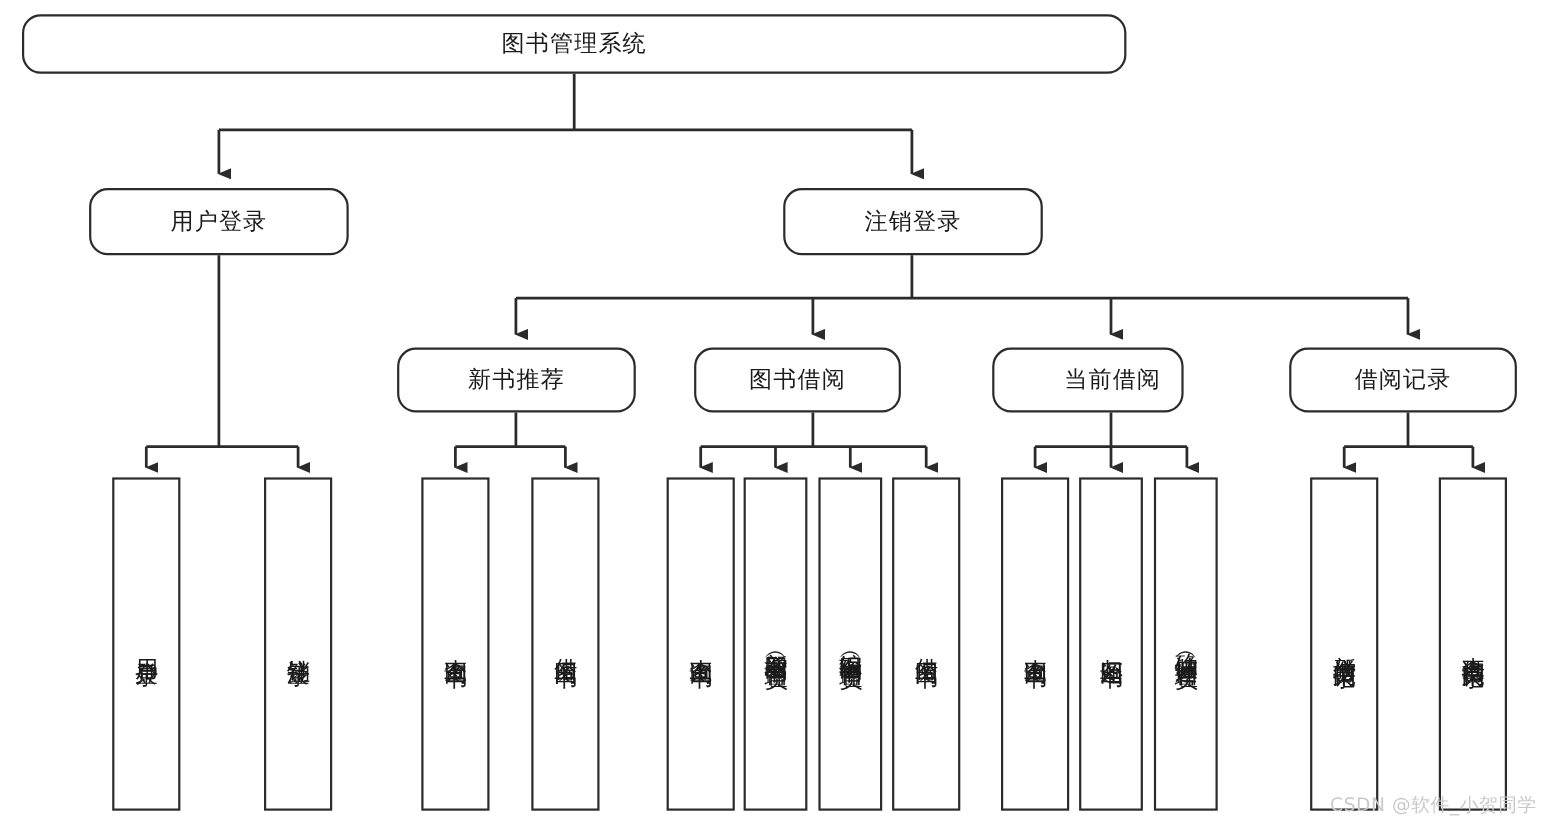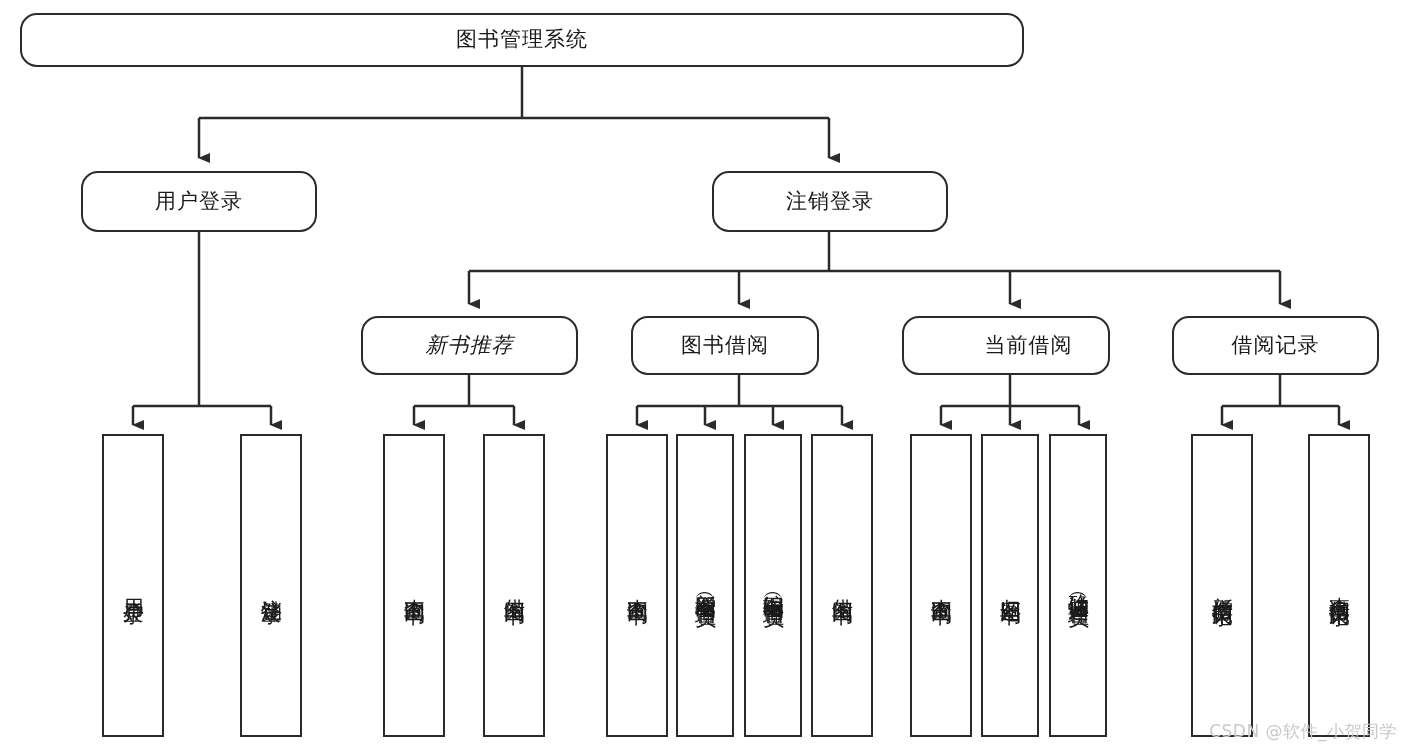--- a/index.html
+++ b/index.html
@@ -126,27 +126,27 @@
     <span>图书管理系统</span>
   </div>
 
   <div class="node h" style="left:81px; top:171px; width:236px; height:61px;">
     <span>用户登录</span>
   </div>
   <div class="node h" style="left:712px; top:171px; width:236px; height:61px;">
     <span>注销登录</span>
   </div>
 
-  <div class="node h" style="left:361px; top:316px; width:217px; height:59px;font-style:italic;">
+  <div class="node h" style="left:361px; top:316px; width:217px; height:59px;">
     <span>新书推荐</span>
   </div>
   <div class="node h" style="left:631px; top:316px; width:188px; height:59px;">
     <span>图书借阅</span>
   </div>
-  <div class="node h" style="left:902px; top:316px; width:208px; height:59px;padding-left:45px;">
+  <div class="node h" style="left:902px; top:316px; width:174px; height:59px;padding-left:45px;">
     <span>当前借阅</span>
   </div>
   <div class="node h" style="left:1172px; top:316px; width:207px; height:59px;">
     <span>借阅记录</span>
   </div>
 
   <div class="node v" style="left:102px; top:434px; width:62px; height:303px;">
     <span class="vtext">用户登录</span>
   </div>
   <div class="node v" style="left:240px; top:434px; width:62px; height:303px;">

